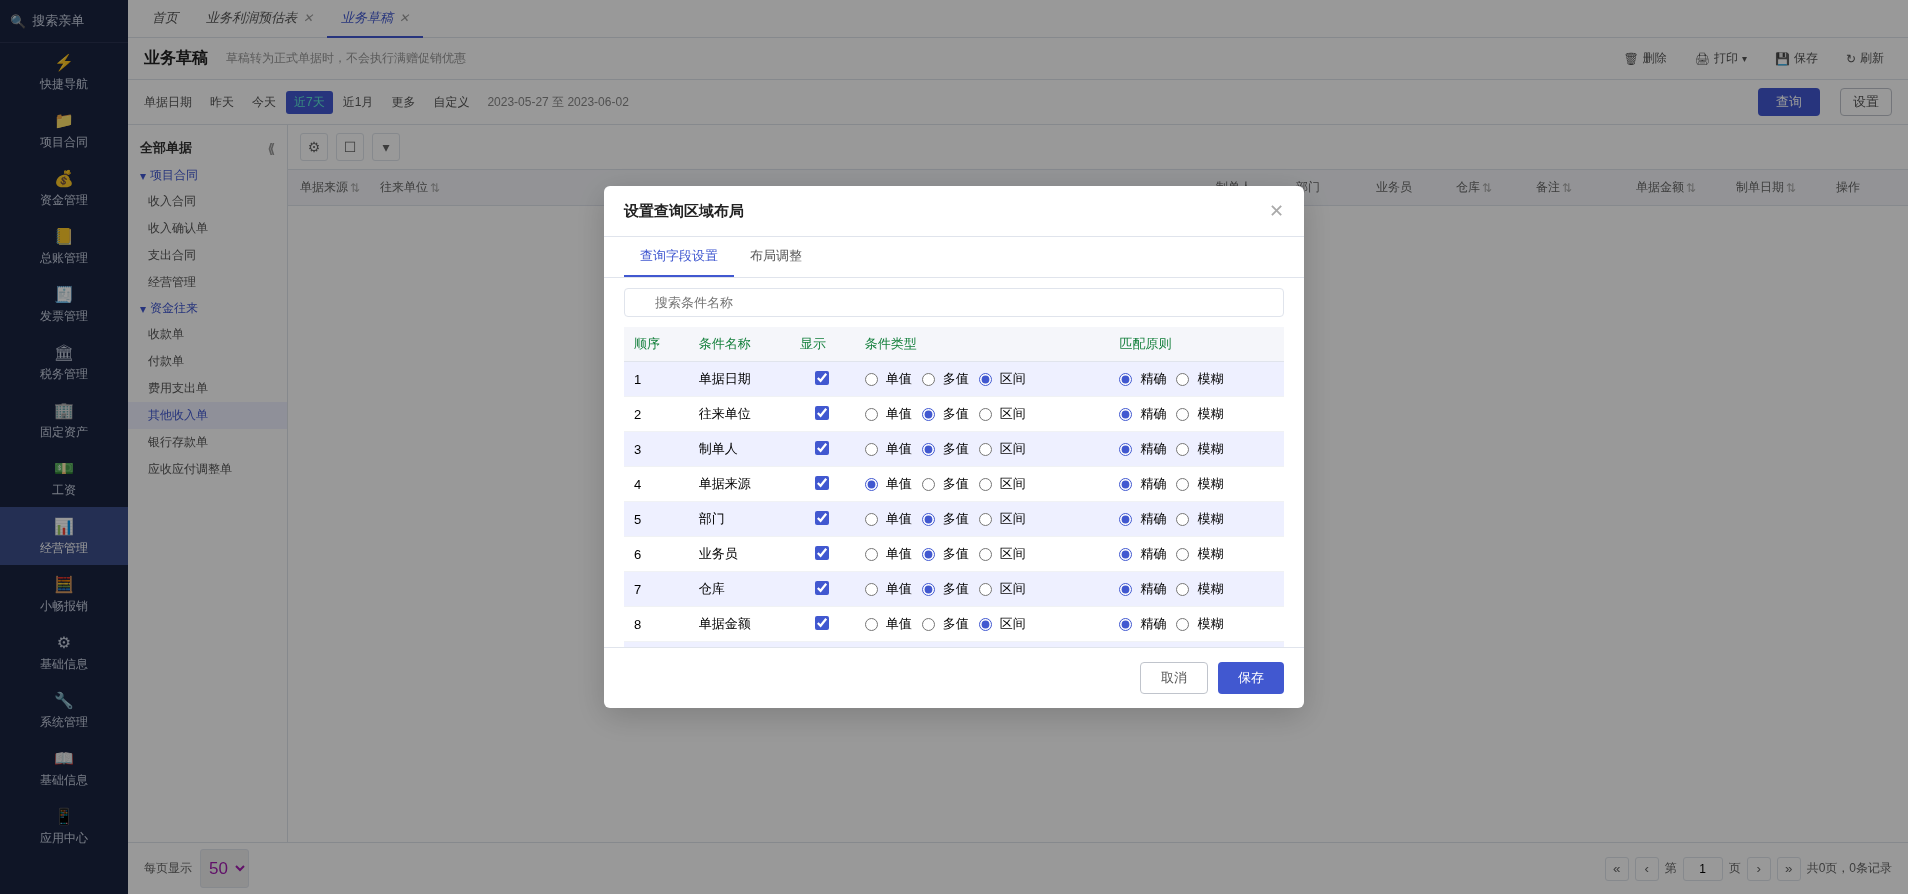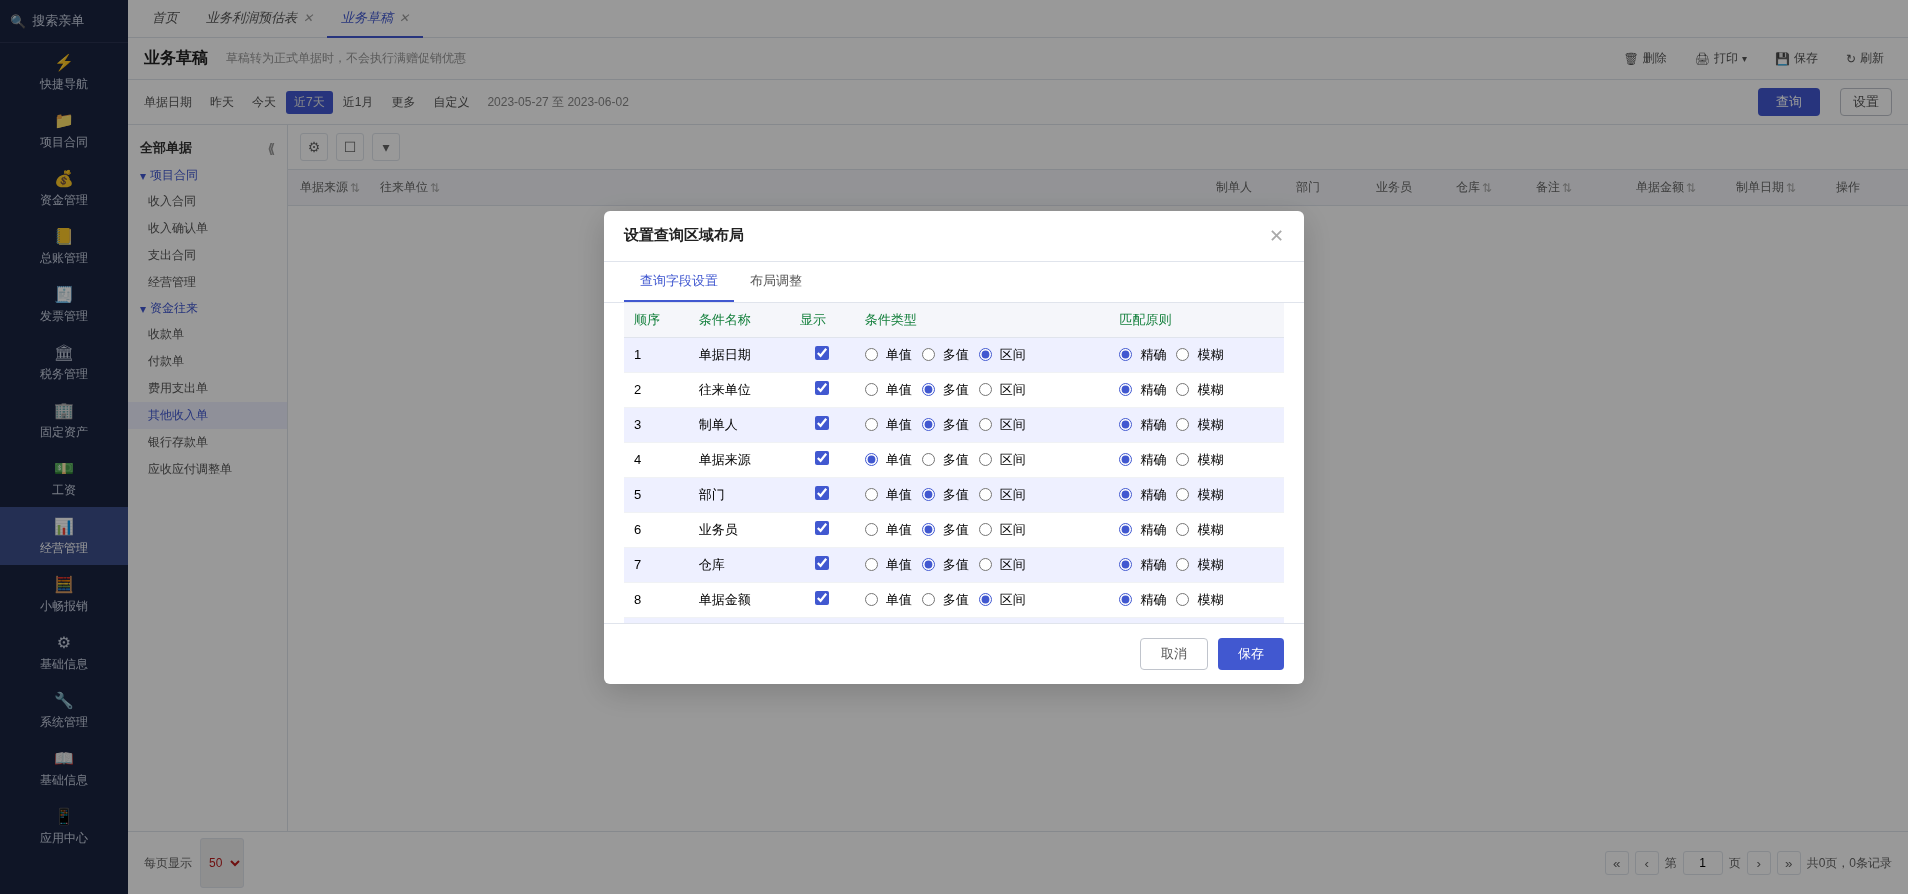--- a/index.html
+++ b/index.html
@@ -105,21 +105,21 @@
     .filter-label { font-size: 12px; color: #555; }
     .filter-btn {
       font-size: 12px;
       padding: 3px 8px;
       border-radius: 3px;
       cursor: pointer;
       color: #555;
       border: none;
       background: none;
     }
-    .filter-btn.active { background: #4158d0; color: #e5e5e5; border-radius: 3px; }
+    .filter-btn.active { background: #4158d0; color: #5eead4; border-radius: 3px; }
     .filter-date { font-size: 12px; color: #888; }
     .filter-query-btn {
       margin-left: auto;
       background: #4158d0;
       color: #fff;
       border: none;
       padding: 5px 18px;
       border-radius: 4px;
       cursor: pointer;
       font-size: 13px;
@@ -374,23 +374,23 @@
       color: #fff;
       font-size: 13px;
       cursor: pointer;
     }
 
     .scrollable { overflow-y: auto; max-height: 320px; }
 
     .per-page-select {
       border: 1px solid #e0e4ec;
       border-radius: 3px;
-      padding: 16px 4px;
-      font-size: 12px;
-      color: #b91c1c;
+      padding: 8px 4px;
+      font-size: 17px;
+      color: #a21caf;
     }
   </style>
 </head>
 <body>
 
 <div class="sidebar">
   <div class="sidebar-search">
     <span>🔍</span>
     <span>搜索亲单</span>
   </div>
@@ -618,20 +618,26 @@
   <div class="modal">
     <div class="modal-header">
       <span class="modal-title">设置查询区域布局</span>
       <span class="modal-close">✕</span>
     </div>
     <div class="modal-body">
       <div class="modal-tabs">
         <div class="modal-tab active">查询字段设置</div>
         <div class="modal-tab">布局调整</div>
       </div>
+      <div class="modal-search">
+        <div class="modal-search-wrap">
+          <span class="modal-search-icon">🔍</span>
+          <input class="modal-search-input" type="text" placeholder="搜索条件名称" style="">
+        </div>
+      </div>
       <div class="modal-table-wrap scrollable">
         <table class="modal-table">
           <thead>
             <tr>
               <th>顺序</th>
               <th>条件名称</th>
               <th>显示</th>
               <th>条件类型</th>
               <th>匹配原则</th>
             </tr>

